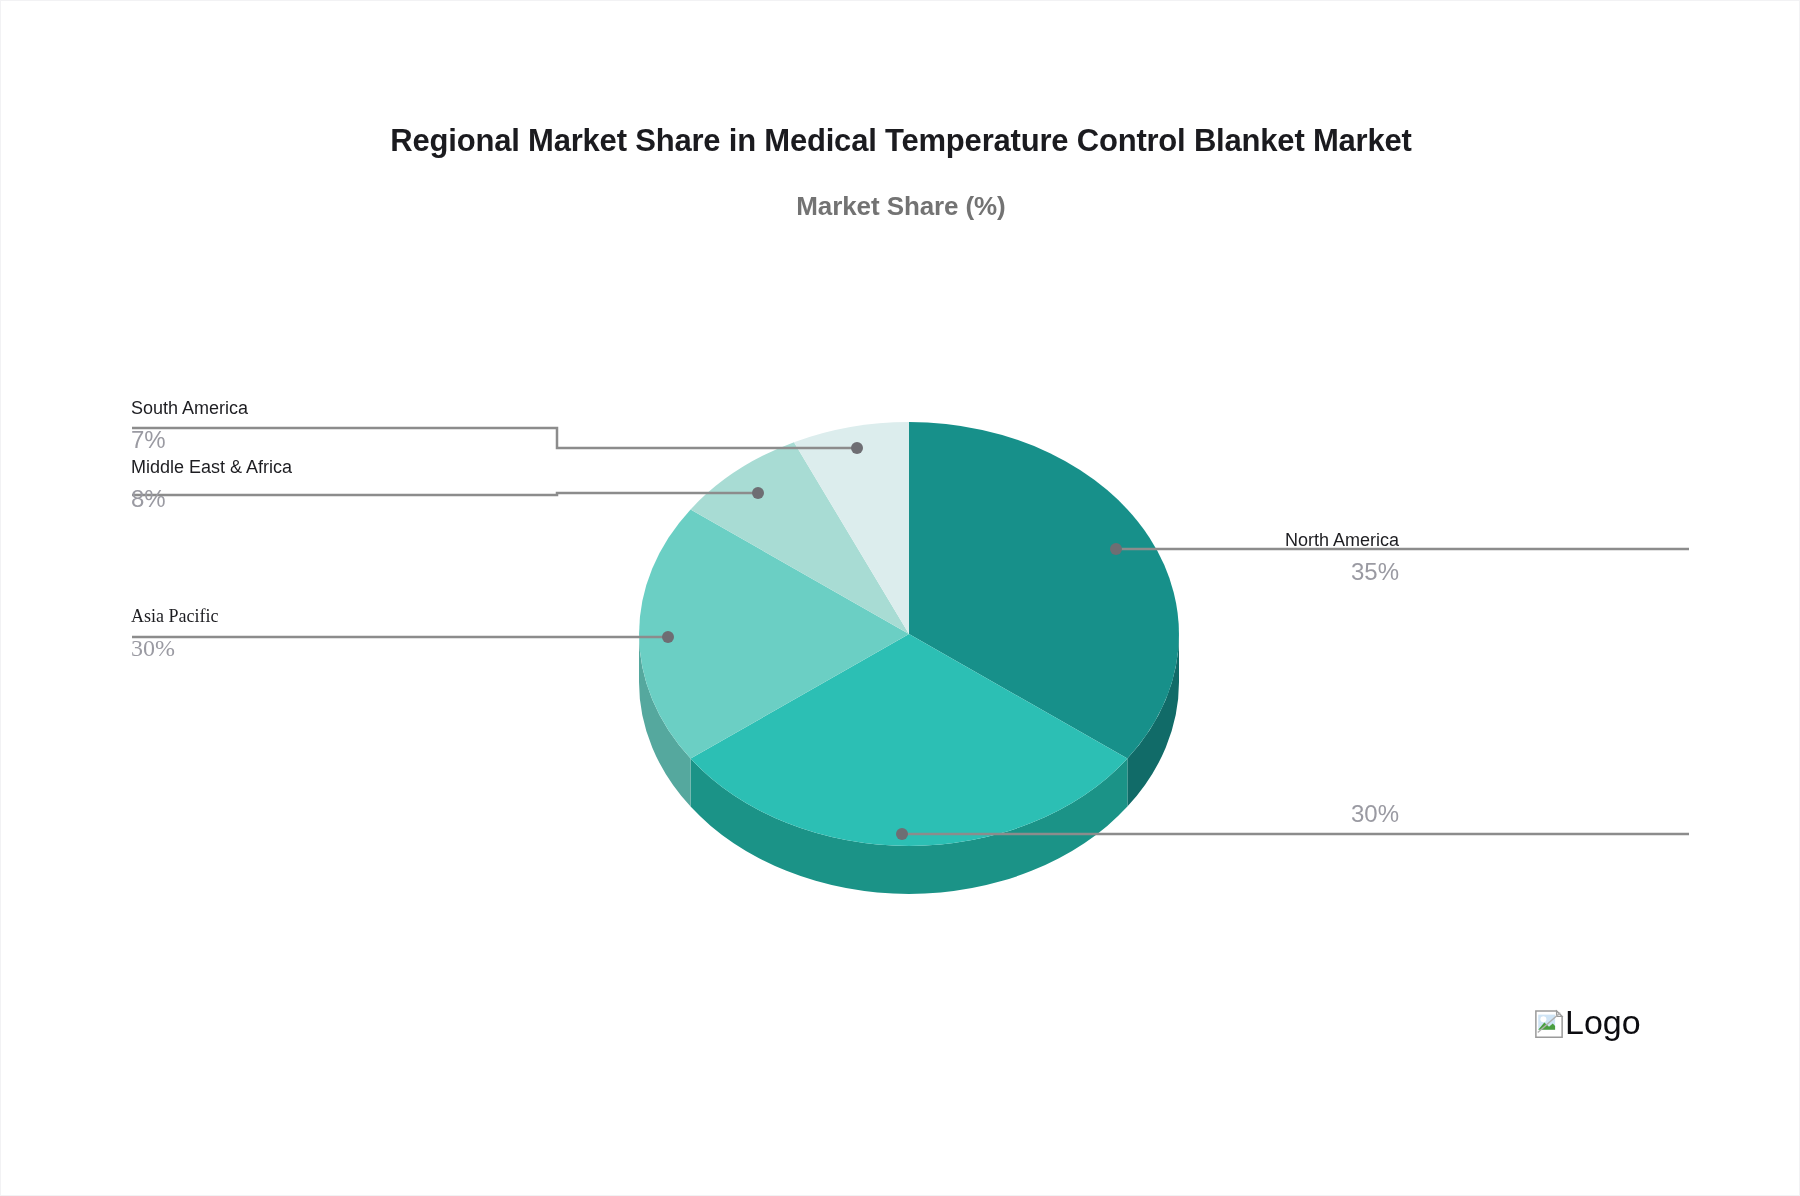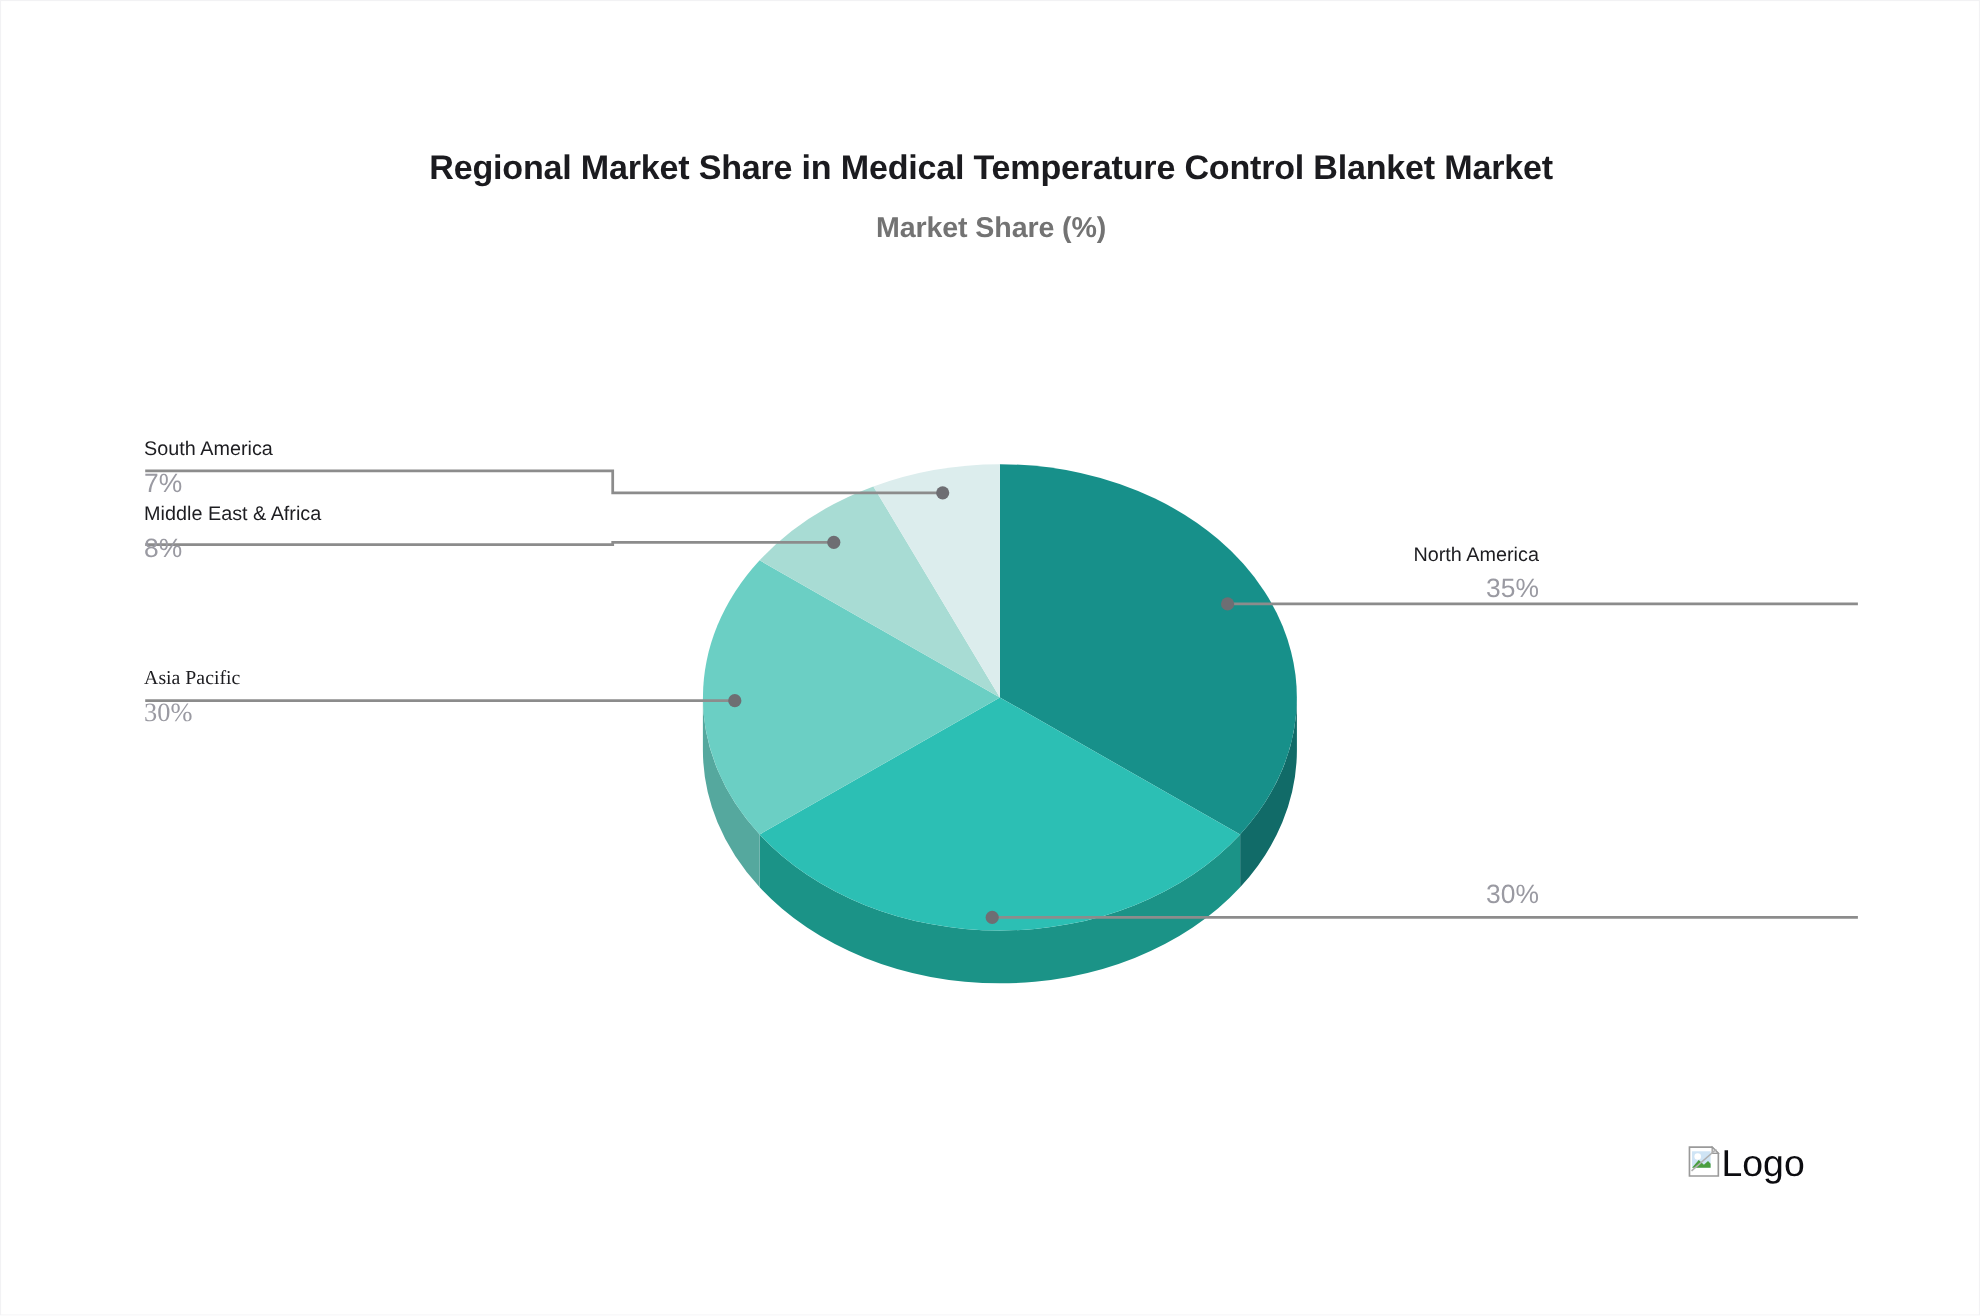--- a/index.html
+++ b/index.html
@@ -18,21 +18,21 @@
     width: 1800px;
     height: 1196px;
     background: #ffffff;
     border: 1px solid #f2f2f4;
     box-sizing: border-box;
   }
 
   
   #chart-title {
     position: absolute;
-    top: 134px;
+    top: 122px;
     left: 0;
     width: 1800px;
     text-align: center;
     font-size: 31px;
     font-weight: bold;
     color: #1b1b1f;
     letter-spacing: -0.2px;
   }
   #chart-subtitle {
     position: absolute;
@@ -73,31 +73,31 @@
     line-height: 34px;
   }
   .callout.left  .cl-name,
   .callout.left  .cl-value { text-align: left; }
   .callout.right .cl-name,
   .callout.right .cl-value { text-align: right; }
 
   #callout-south-america     { left: 130px;  top: 392px;  width: 430px; }
   #callout-middle-east       { left: 130px;  top: 451px;  width: 430px; }
   #callout-asia-pacific      { left: 130px;  top: 600px;  width: 430px; font-family: Liberation Serif, serif; }
-  #callout-north-america     { right: 400px; top: 488px;  width: 430px; }
+  #callout-north-america     { right: 400px; top: 524px;  width: 430px; }
   #callout-europe            { right: 400px; top: 796px;  width: 430px; }
   .callout.right { left: auto; }
 
   
   #logo-block {
     position: absolute;
     left: 1533px;
-    top: 1040px;
+    top: 1004px;
     display: flex;
-    align-items: flex-start;
+    align-items: flex-end;
     gap: 1px;
   }
   #broken-image-icon {
     width: 30px;
     height: 30px;
     flex: none;
     display: block;
   }
   #logo-alt-text {
     font-size: 34px;

